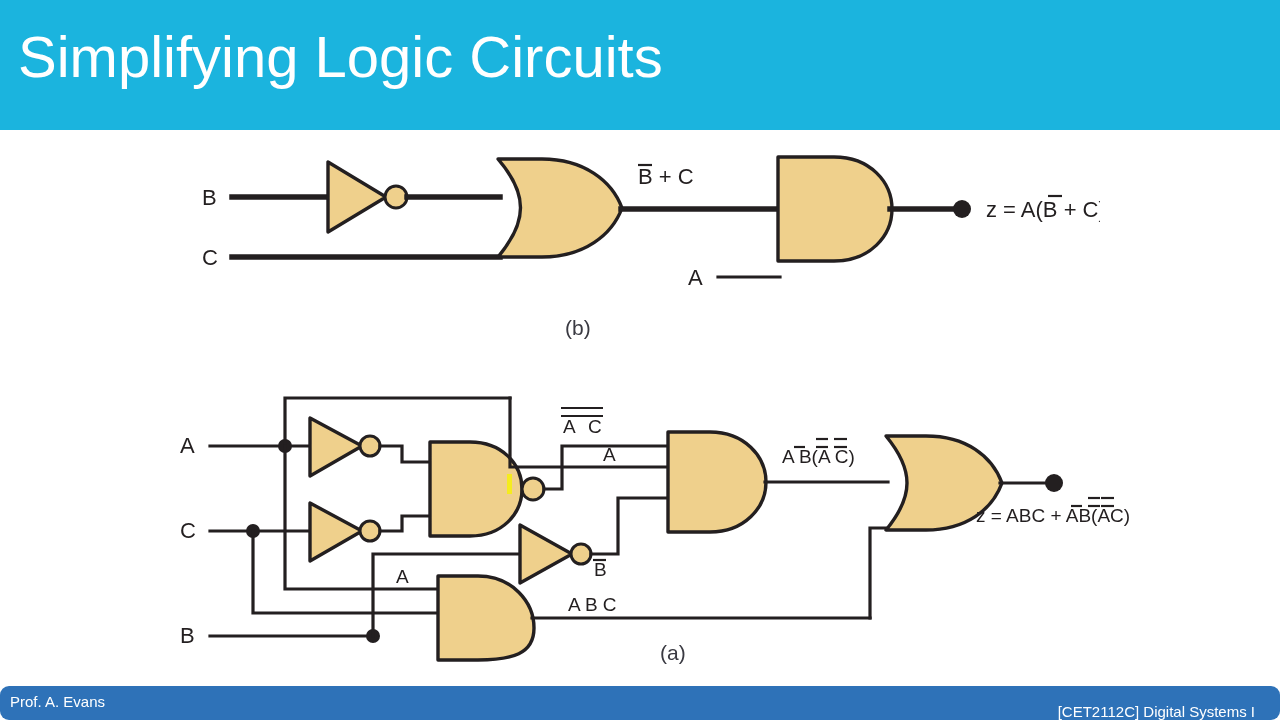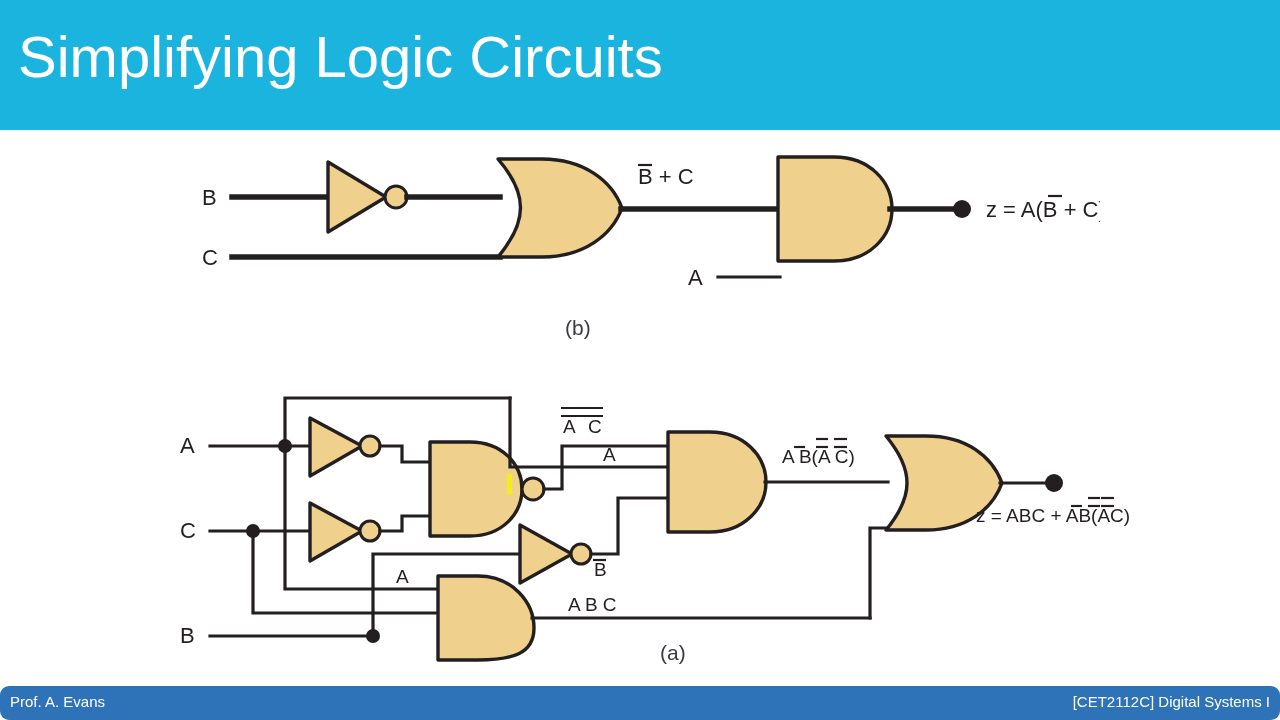--- a/index.html
+++ b/index.html
@@ -58,21 +58,21 @@
     position: absolute;
     top: 7px;
     color: #ffffff;
     font-size: 15px;
     font-weight: 400;
     white-space: nowrap;
     font-family: "Liberation Sans", sans-serif;
   }
   #footer-left  { left: 10px; }
   #footer-center{ left: 0; width: 1280px; text-align: center; }
-  #footer-right { right: 10px; }
+  #footer-right { right: 25px; margin-top: 10px; }
 
   
   .diagram-svg {
     position: absolute;
     display: block;
   }
   #diagram-b-svg { left: 180px; top: 140px; }
   #diagram-a-svg { left: 170px; top: 370px; }
 
   .wire     { stroke: #231f20; fill: none; stroke-linecap: square; }

